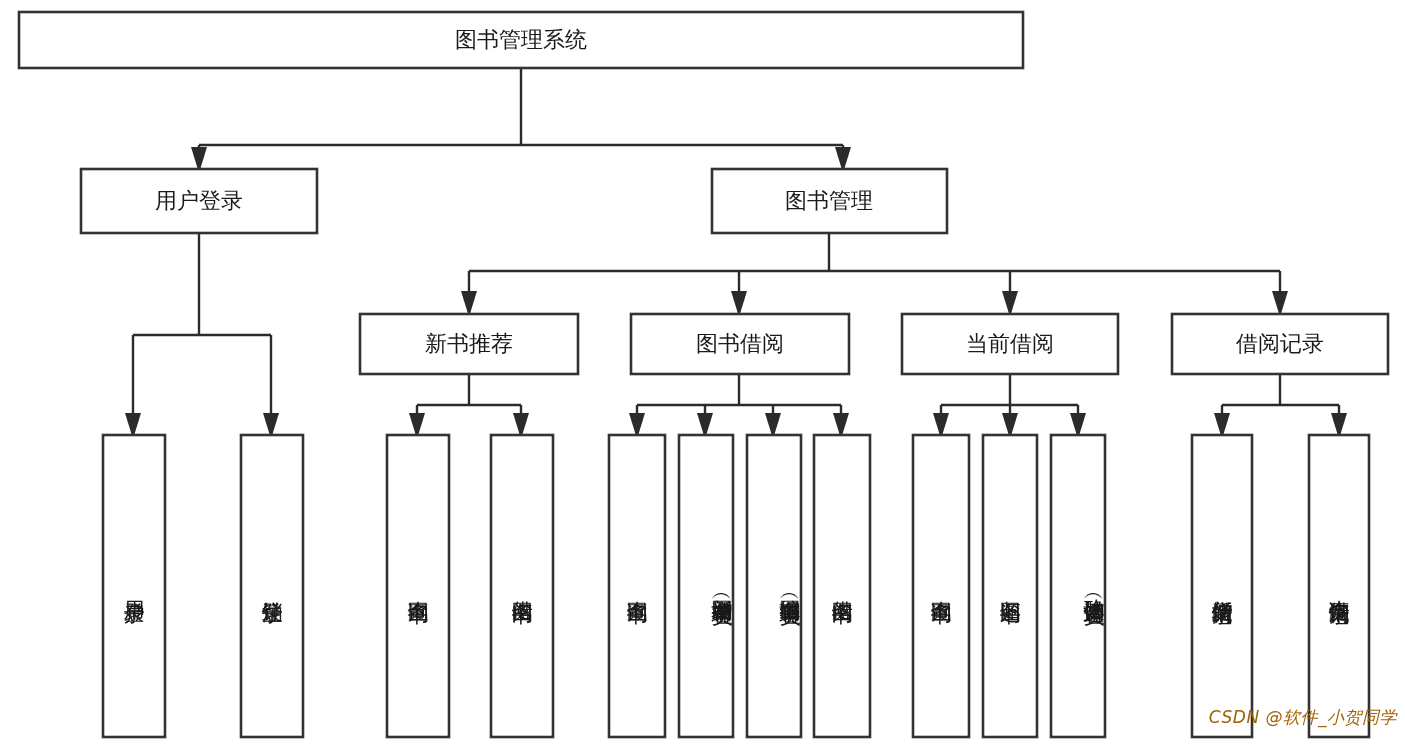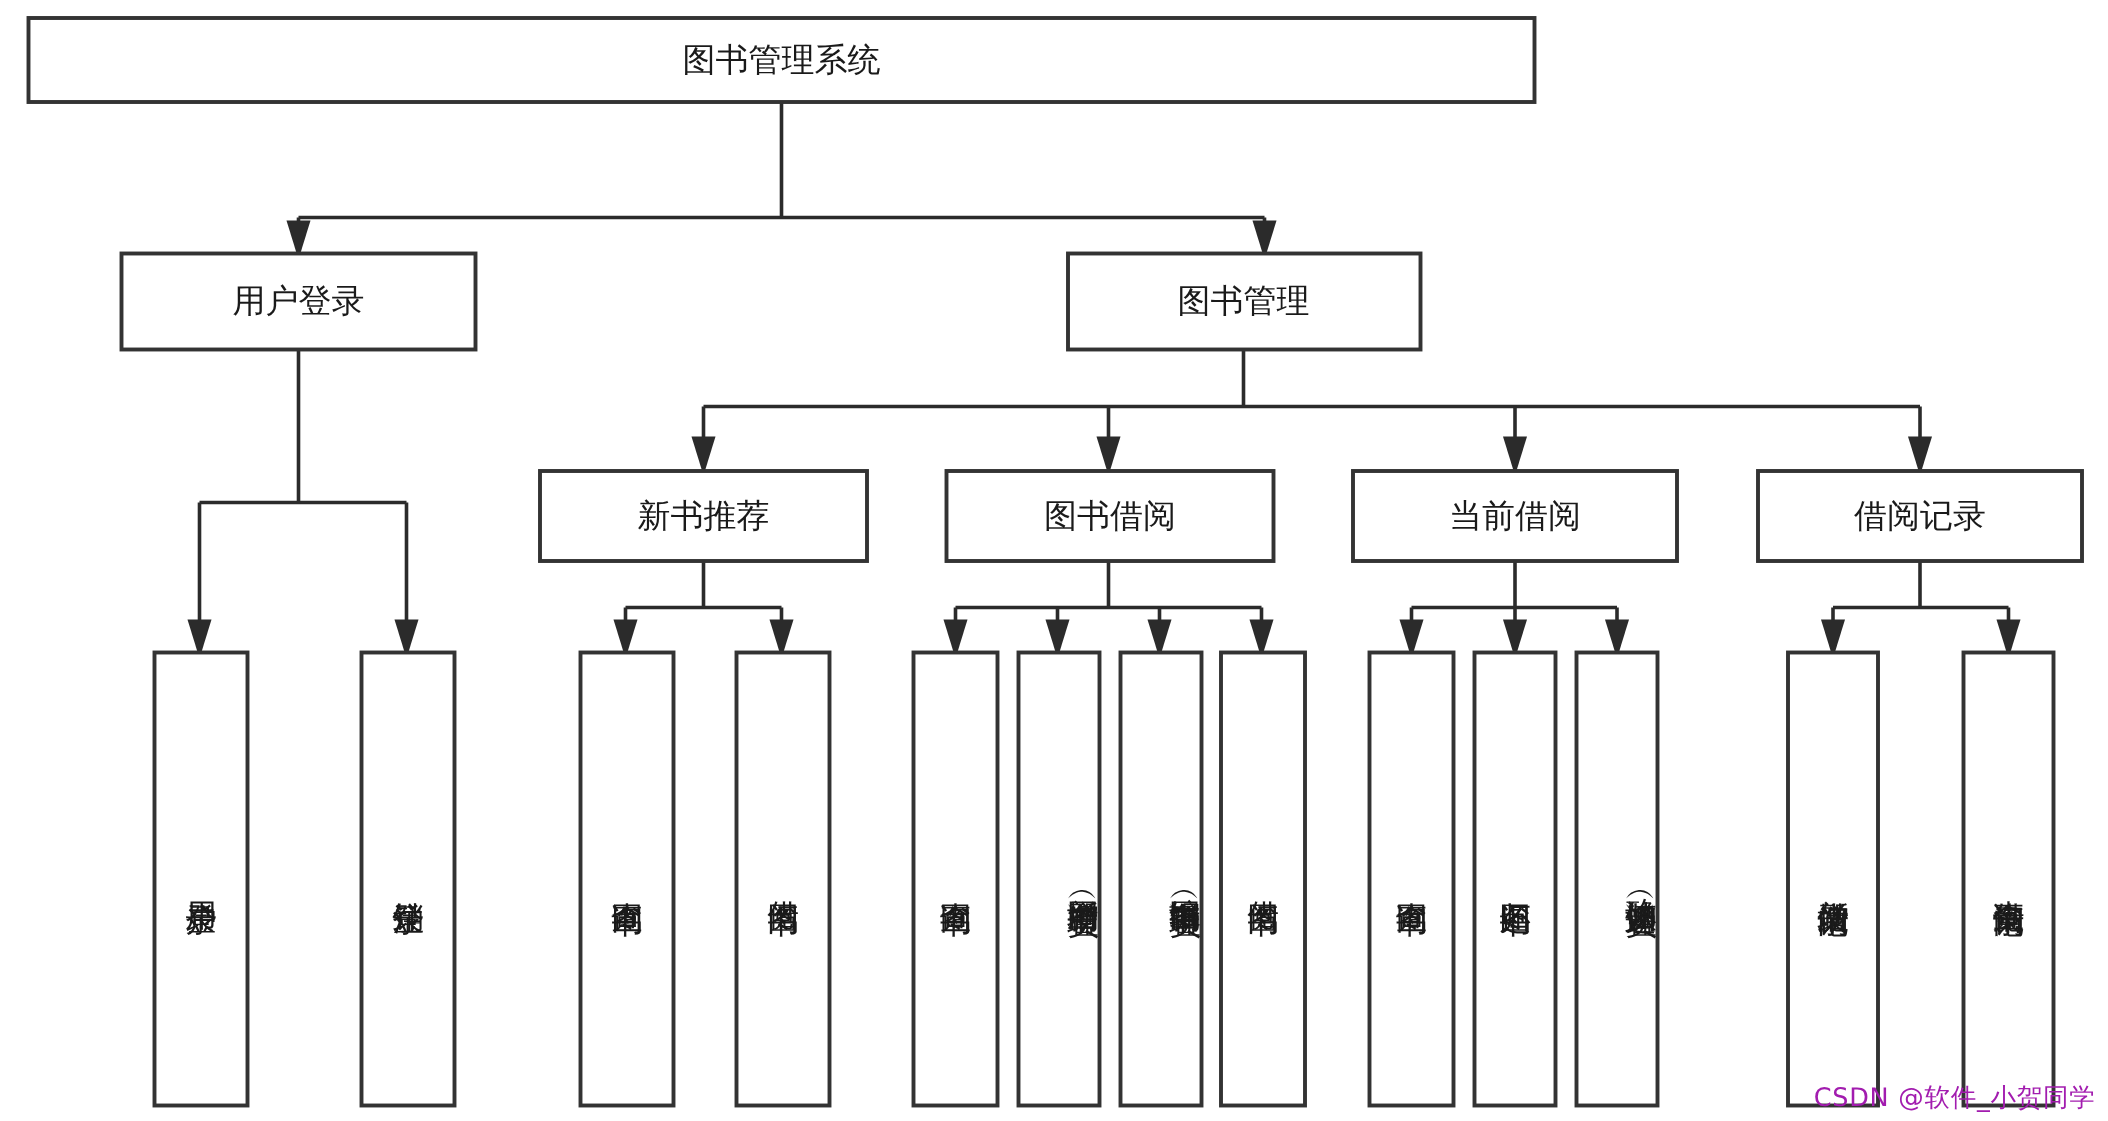--- a/index.html
+++ b/index.html
@@ -63,27 +63,28 @@
     display: flex;
     align-items: center;
     justify-content: center;
     text-align: center;
     pointer-events: none;
     user-select: none;
   }
   .watermark {
     position: absolute;
     right: 8px;
-    bottom: 4px;
+    bottom: 18px;
     font-family: "DejaVu Sans", "Liberation Sans", sans-serif;
     font-size: 17px;
-    color: #a21caf;
+    color: #a16207;
     letter-spacing: 0.5px;
     white-space: nowrap;
     user-select: none;
+    font-style: italic;
   }
 </style>
 </head>
 <body>
 
 <div id="diagram-root">
 
   <svg class="flow-svg" viewBox="0 0 1405 747" xmlns="http://www.w3.org/2000/svg">
 
     <defs>

